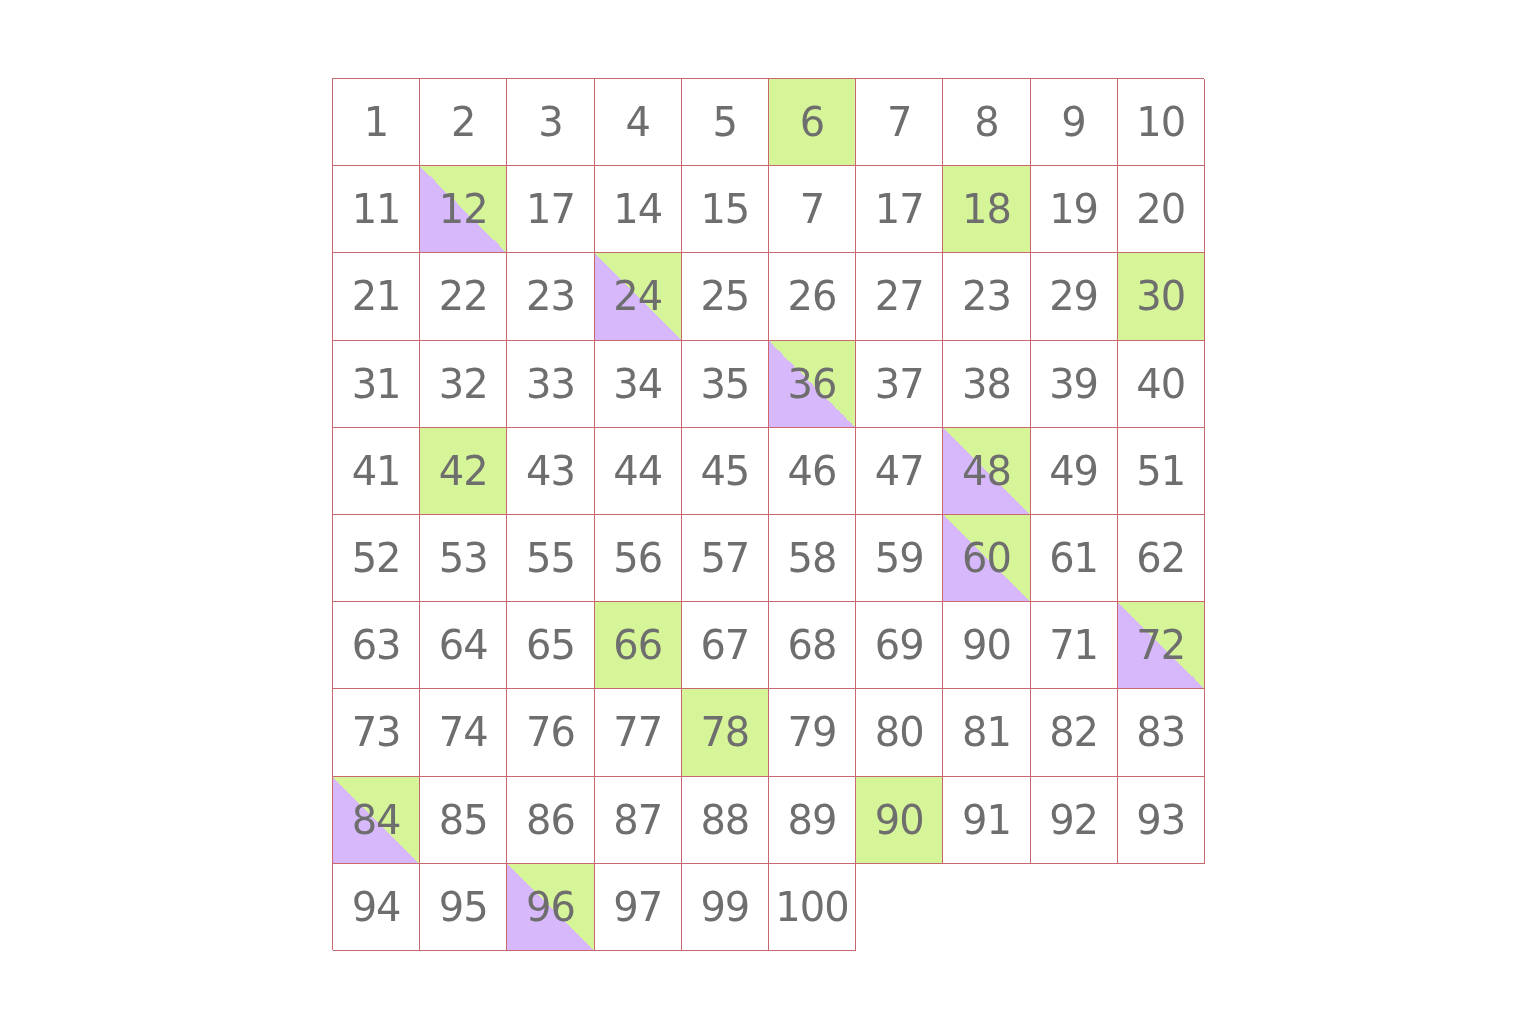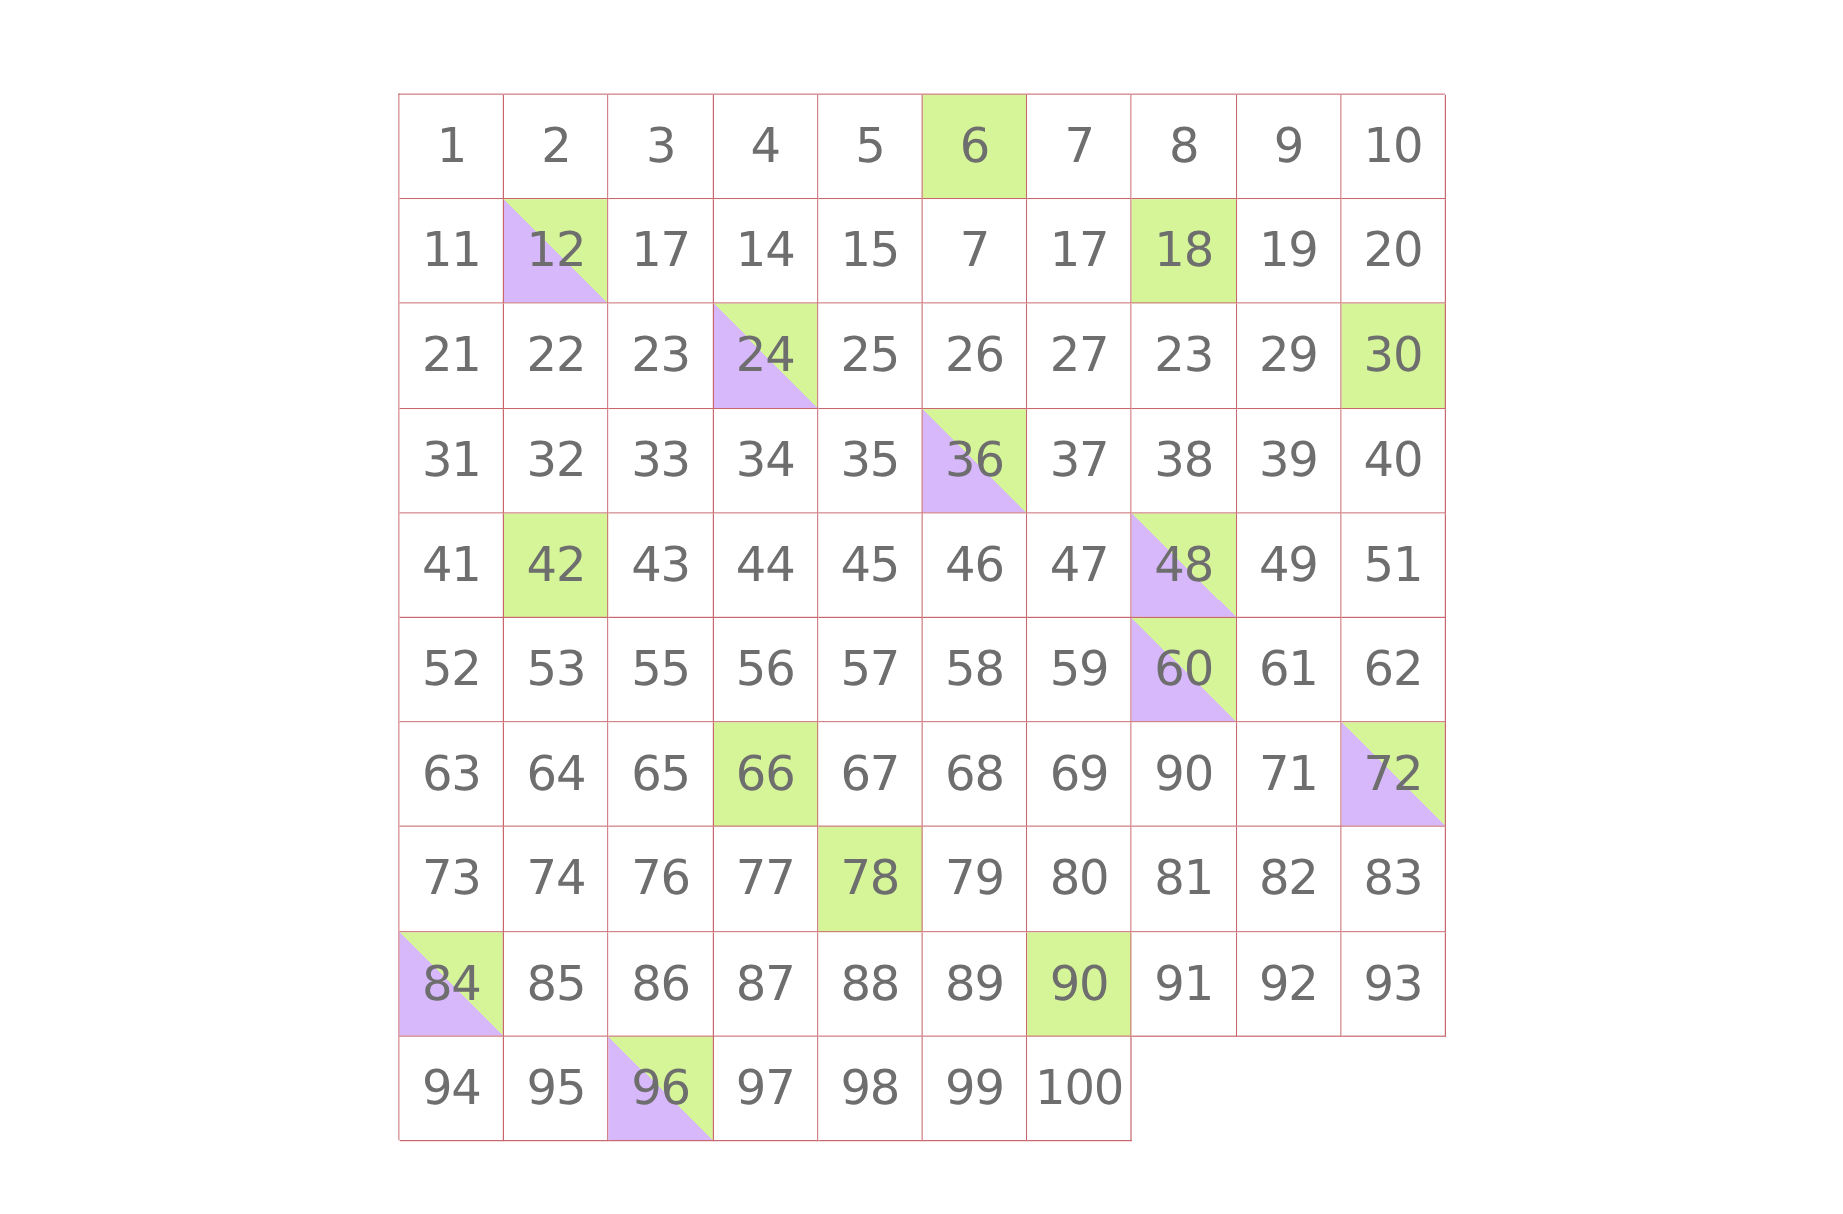--- a/index.html
+++ b/index.html
@@ -294,21 +294,18 @@
     <div class="cell">
       <span>95</span>
     </div>
     <div class="cell split">
       <span>96</span>
     </div>
     <div class="cell">
       <span>97</span>
     </div>
     <div class="cell">
-      <span>98</span>
-    </div>
-    <div class="cell">
       <span>99</span>
     </div>
     <div class="cell">
       <span>100</span>
     </div>
   </div>
 
 </body></html>

